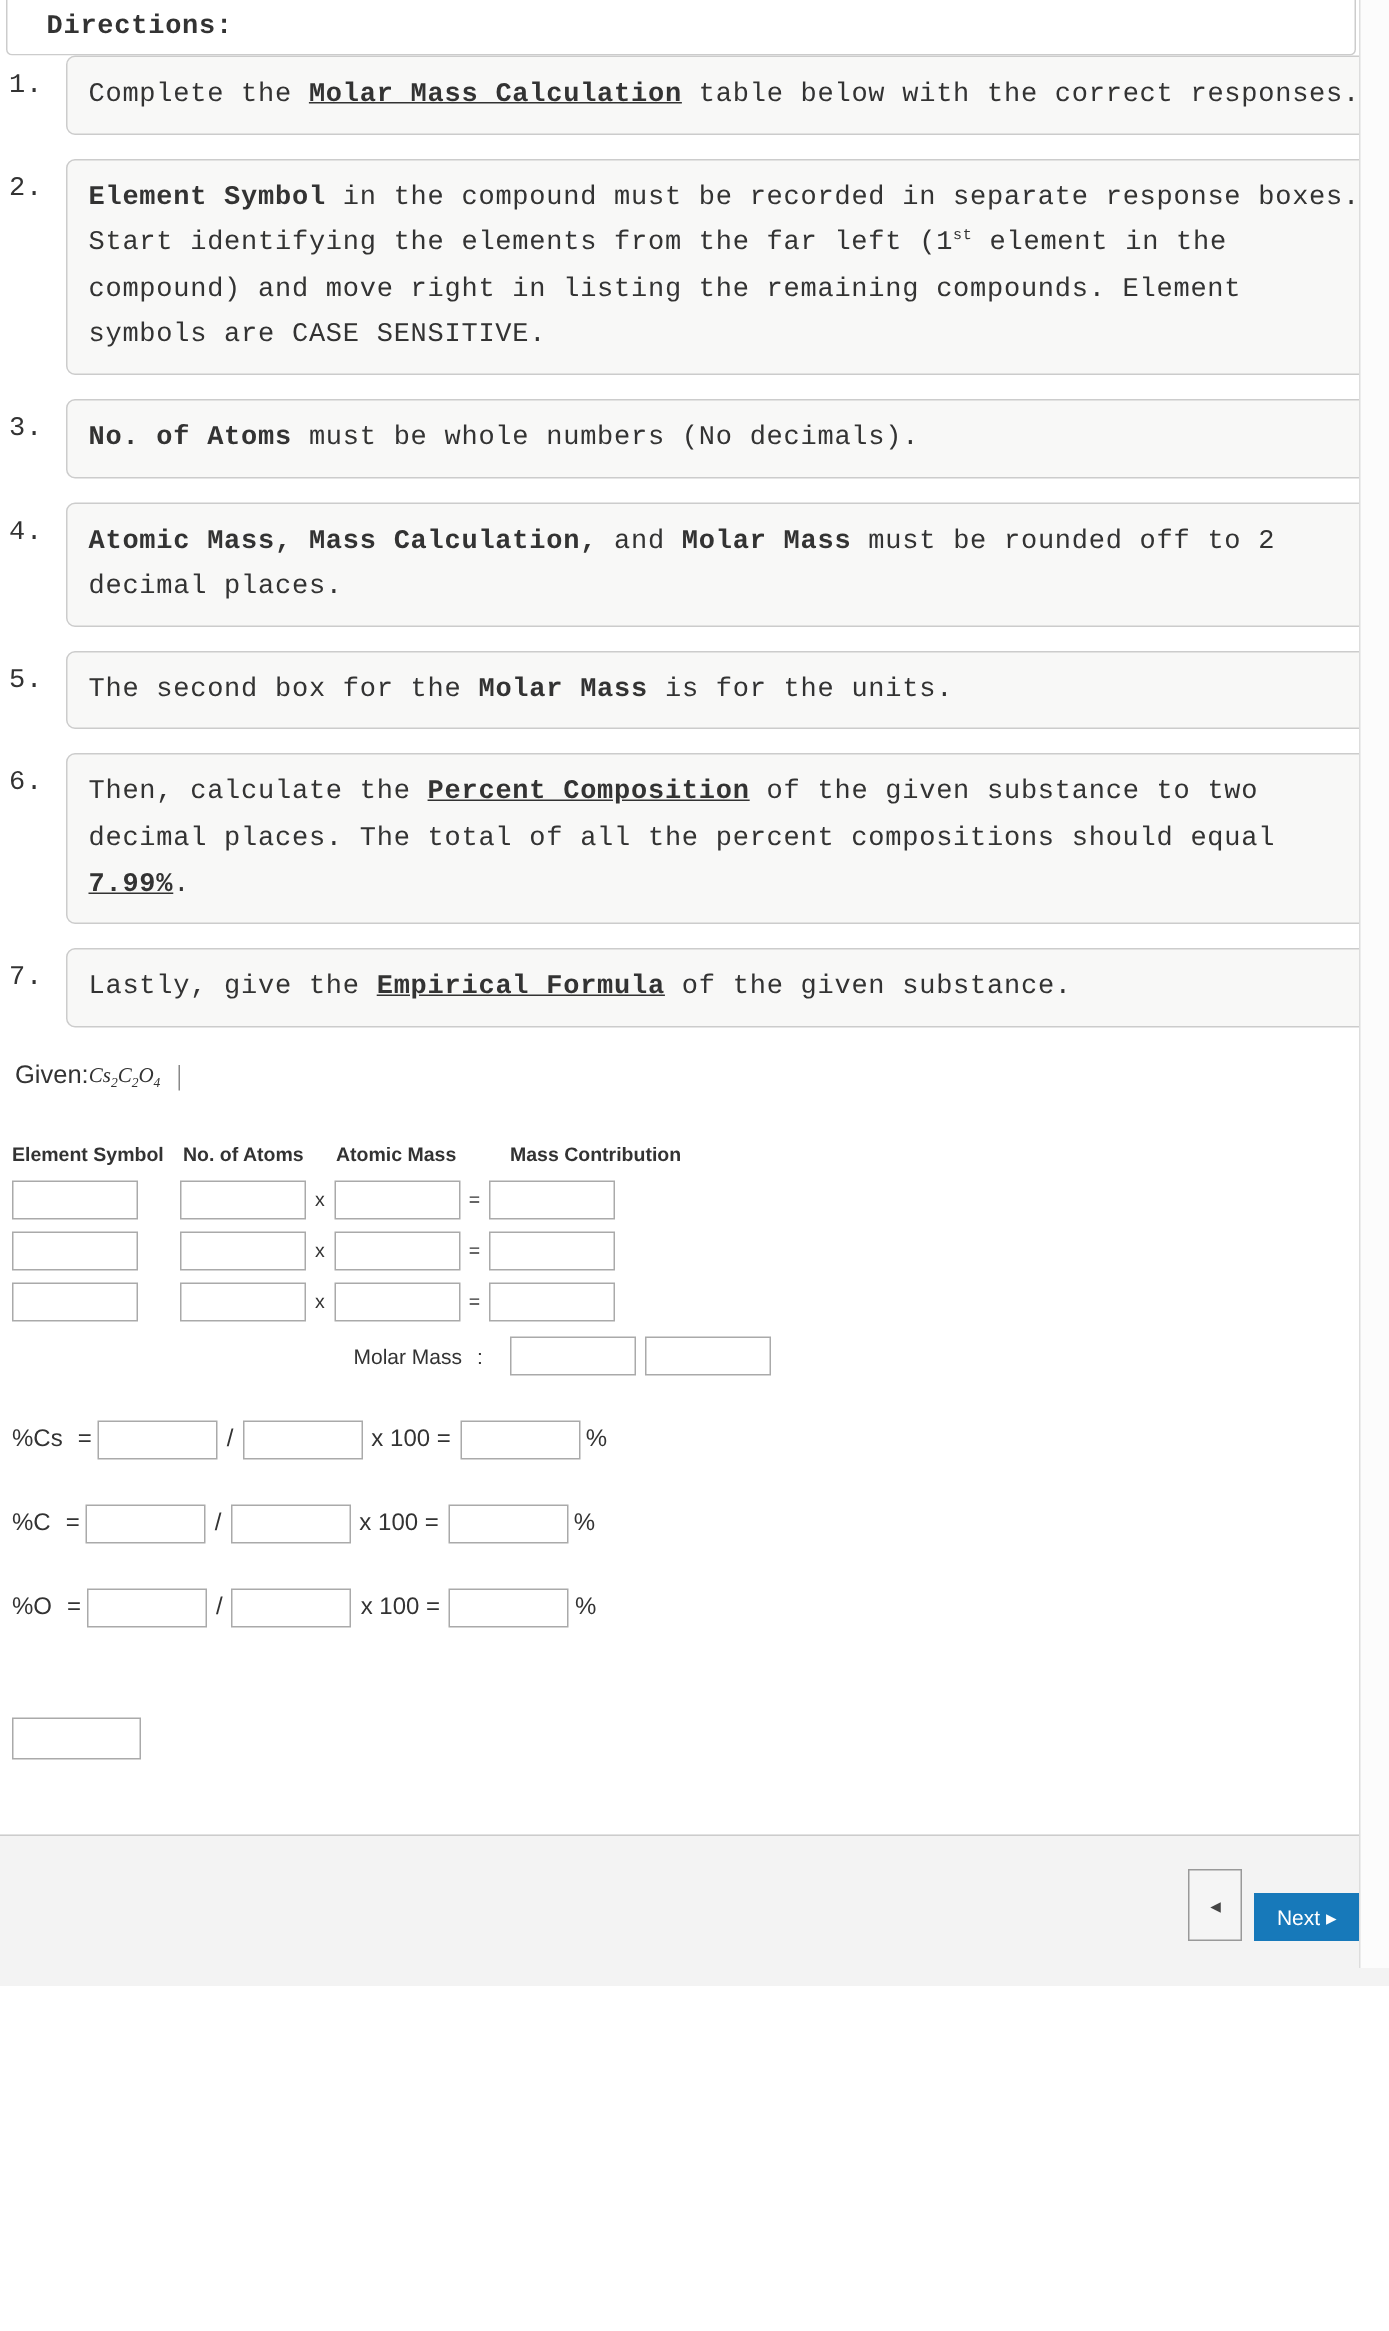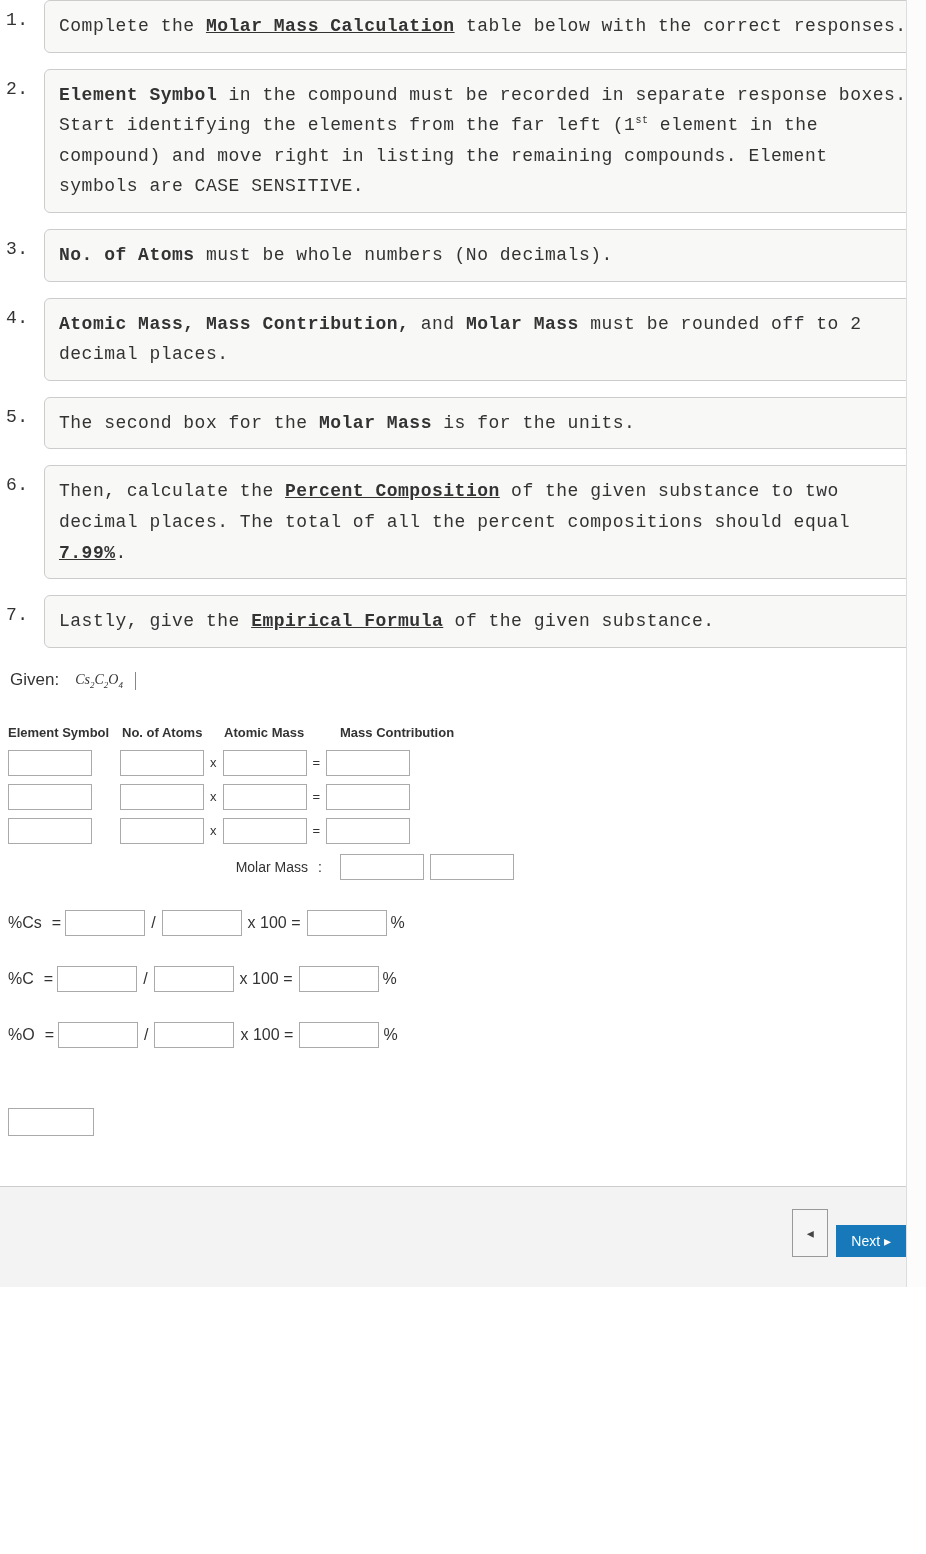--- a/index.html
+++ b/index.html
@@ -69,21 +69,21 @@
     font-size: 17px;
     margin: 22px 0 35px 6px;
     display: flex;
     align-items: flex-end;
     text-align: right;
   }
   .given-formula {
     font-family: "Times New Roman", serif;
     font-style: italic;
     font-size: 14px;
-    margin-left: 16px;
+    margin-left: 0;
     border-right: 1px solid #888;
     padding-right: 12px;
   }
   .given-formula sub {
     font-size: 9px;
   }
   .section-header {
     font-family: Arial, sans-serif;
     font-weight: bold;
     font-size: 17px;
@@ -230,37 +230,40 @@
     margin: 0 18px 0 0;
   }
 </style>
 </head>
 <body>
 
 <div class="right-border"></div>
 
 <div class="content">
 
+  <div class="main-box-border">
+  <div class="directions-header">Directions:</div>
+  </div>
 
   <ol class="direction-list" id="directions-list">
       <li class="direction-item">
         <div class="direction-num">1.</div>
         <div class="direction-box">Complete the <span class="uline">Molar Mass Calculation</span> table below with the correct responses.</div>
       </li>
       <li class="direction-item">
         <div class="direction-num">2.</div>
         <div class="direction-box"><b>Element Symbol</b> in the compound must be recorded in separate response boxes. Start identifying the elements from the far left (1<span class="sup">st</span> element in the compound) and move right in listing the remaining compounds.  Element symbols are CASE SENSITIVE.</div>
       </li>
       <li class="direction-item">
         <div class="direction-num">3.</div>
         <div class="direction-box"><b>No. of Atoms</b> must be whole numbers (No decimals).</div>
       </li>
       <li class="direction-item">
         <div class="direction-num">4.</div>
-        <div class="direction-box"><b>Atomic Mass, Mass Contribution,</b> and <b>Molar Mass</b> must be rounded off to 2 decimal places.</div>
+        <div class="direction-box"><b>Atomic Mass, Mass Calculation,</b> and <b>Molar Mass</b> must be rounded off to 2 decimal places.</div>
       </li>
       <li class="direction-item">
         <div class="direction-num">5.</div>
         <div class="direction-box">The second box for the <b>Molar Mass</b> is for the units.</div>
       </li>
       <li class="direction-item">
         <div class="direction-num">6.</div>
         <div class="direction-box">Then, calculate the <span class="uline">Percent Composition</span> of the given substance to two decimal places. The total of all the percent compositions should equal <span class="uline">7.99%</span>.</div>
       </li>
       <li class="direction-item">

